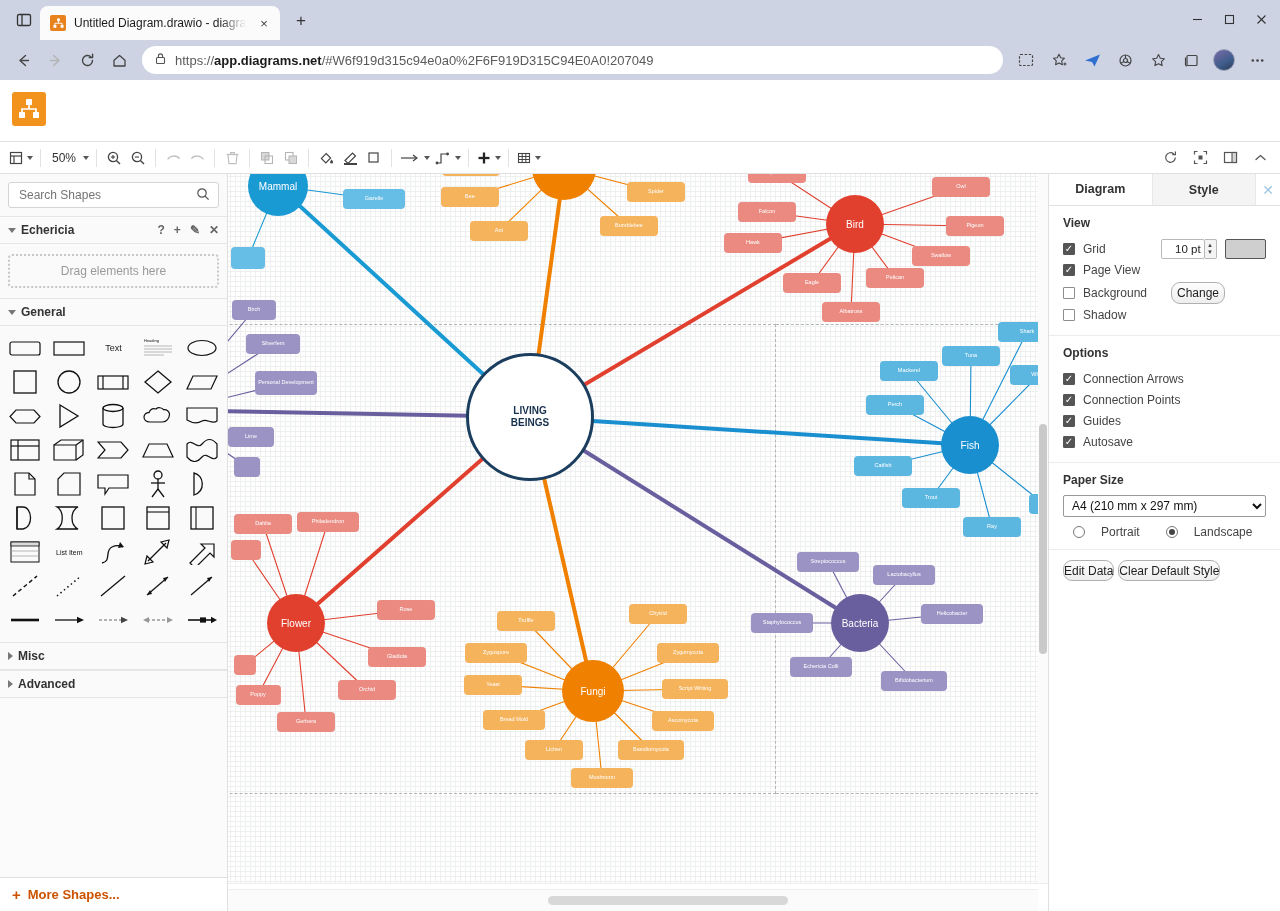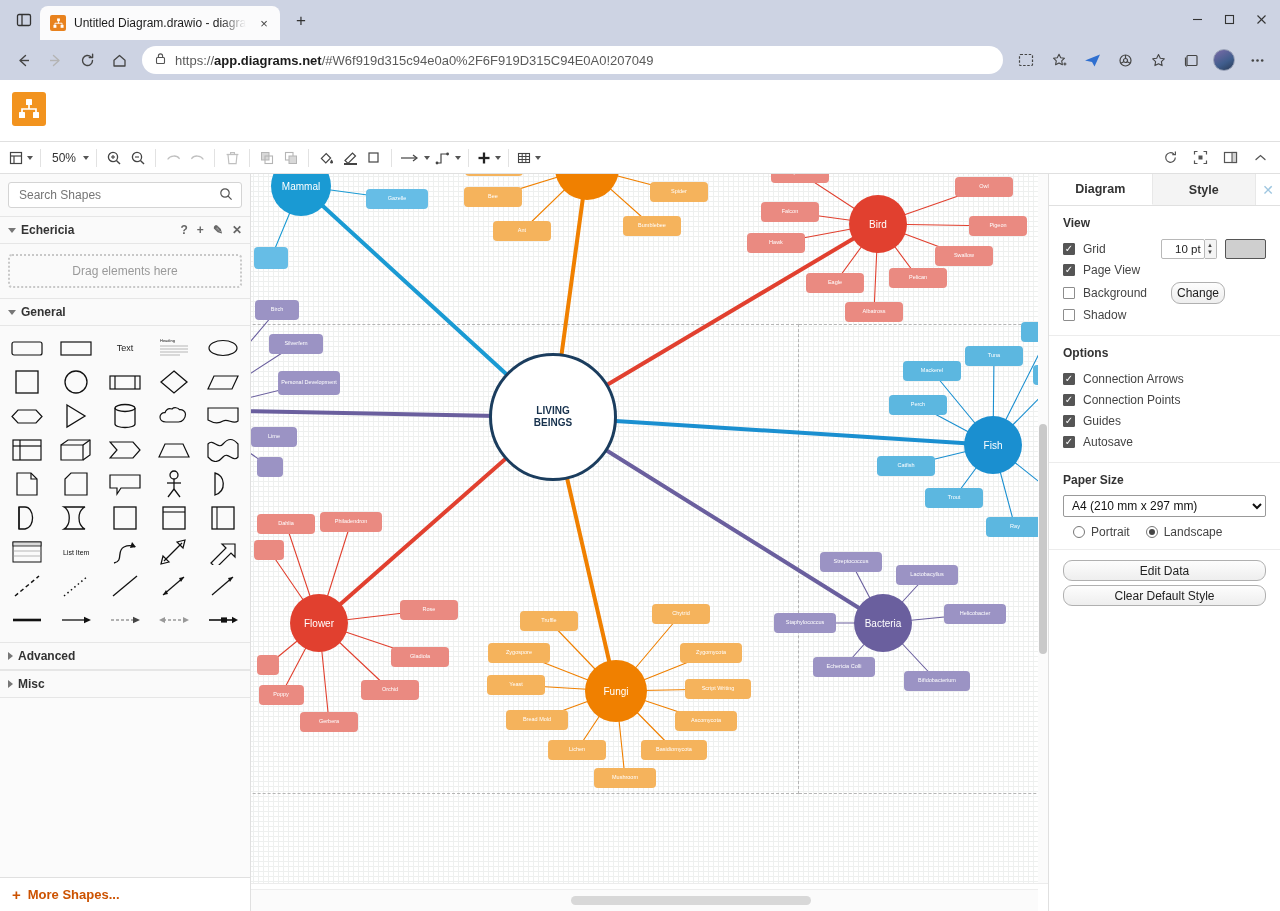--- a/index.html
+++ b/index.html
@@ -81,21 +81,21 @@
   #toolbar { height:32px; border-bottom:1px solid #e0e0e0; display:flex; align-items:center; padding:0 6px; background:#fff; position:relative; }
   .tb-btn { height:24px; min-width:24px; display:flex; align-items:center; justify-content:center; border-radius:2px; cursor:pointer; color:#4a4a4a; padding:0 2px; }
   .tb-btn.dim { color:#c0c0c0; }
   .tb-sep { width:1px; height:18px; background:#e2e2e2; margin:0 5px; }
   .tb-caret { width:0;height:0;border-left:3.5px solid transparent;border-right:3.5px solid transparent;border-top:4.5px solid #555; margin-left:3px; }
   #zoom-label { font-size:12px; color:#333; padding:0 4px; cursor:pointer; }
   #toolbar-right { position:absolute; right:8px; display:flex; align-items:center; gap:6px; }
   
   #body-row { display:flex; height:737px; }
   
-  #shapes-panel { width:251px; border-right:1px solid #e0e0e0; background:#fafafa; position:relative; display:flex; flex-direction:column; }
+  #shapes-panel { width:228px; border-right:1px solid #e0e0e0; background:#fafafa; position:relative; display:flex; flex-direction:column; }
   #search-wrap { padding:8px; }
   #search-box {
     height:26px; border:1px solid #d4d4d4; border-radius:3px; background:#fff;
     display:flex; align-items:center; padding:0 8px; font-size:12px; color:#9a9a9a;
   }
   #search-box input { border:0; outline:0; flex:1; font-size:12px; font-family:inherit; color:#555; background:transparent; }
   .panel-section-head {
     height:28px; display:flex; align-items:center; gap:5px; padding:0 8px;
     border-top:1px solid #e6e6e6; border-bottom:1px solid #e6e6e6;
     font-size:12px; font-weight:bold; color:#333; background:#fafafa; cursor:pointer;
@@ -180,25 +180,25 @@
   .color-swatch { width:46px; height:20px; border:1px solid #555; background:#cfcfcf; border-radius:2px; cursor:pointer; }
   .btn-std {
     border:1px solid #b0b0b0; background:linear-gradient(#fdfdfd,#eee); border-radius:9px;
     font-size:12px; color:#222; display:flex; align-items:center; justify-content:center; cursor:pointer;
   }
   #change-btn { width:54px; height:22px; }
   select.paper-select {
     width:100%; height:22px; font-size:12px; font-family:inherit; border:1px solid #999;
     border-radius:2px; background:#fff; color:#111; padding:0 4px;
   }
-  .radio-row { display:flex; align-items:center; gap:6px; margin-top:8px; font-size:12px; color:#444; padding-left:10px; }
+  .radio-row { display:flex; align-items:center; gap:16px; margin-top:8px; font-size:12px; color:#444; padding-left:10px; }
   .radio { width:12px; height:12px; border:1px solid #777; border-radius:50%; background:#fff;
            display:inline-flex; align-items:center; justify-content:center; cursor:pointer; flex:0 0 12px; }
   .radio.on:after { content:""; width:6px; height:6px; border-radius:50%; background:#444; }
-  #action-btns { padding:10px 14px; display:flex; flex-direction:column; gap:4px; }
+  #action-btns { padding:10px 14px; display:flex; gap:4px; }
   #action-btns .btn-std { height:21px; }
 </style>
 </head>
 <body>
 
 <div id="browser-chrome">
   <div id="tabstrip">
     <div class="tab-icon-btn">
       <svg width="16" height="16" viewBox="0 0 16 16">
           <rect x="1.5" y="2.5" width="13" height="11" rx="1.5" fill="none" stroke="#333" stroke-width="1.3"></rect>
@@ -802,25 +802,25 @@
             <svg width="32" height="16">
               <line x1="2" y1="8" x2="25" y2="8" stroke="#111" stroke-width="1.6"></line>
               <rect x="14" y="5.4" width="6" height="5.2" fill="#111"></rect>
               <path d="M31 8l-6-3.2v6.4z" fill="#111"></path>
             </svg>
           </div>
       </div>
 
       <div class="panel-section-head">
         <span class="tri-right"></span>
-        <span>Advanced</span>
+        <span>Misc</span>
       </div>
       <div class="panel-section-head">
         <span class="tri-right"></span>
-        <span>Misc</span>
+        <span>Advanced</span>
       </div>
       <div id="panel-filler"></div>
       <div id="more-shapes">
         <span style="font-size:15px;line-height:1">+</span>
         <span>More Shapes...</span>
       </div>
     </div>
 
     <div id="canvas-wrap">
       <div id="canvas"></div>

